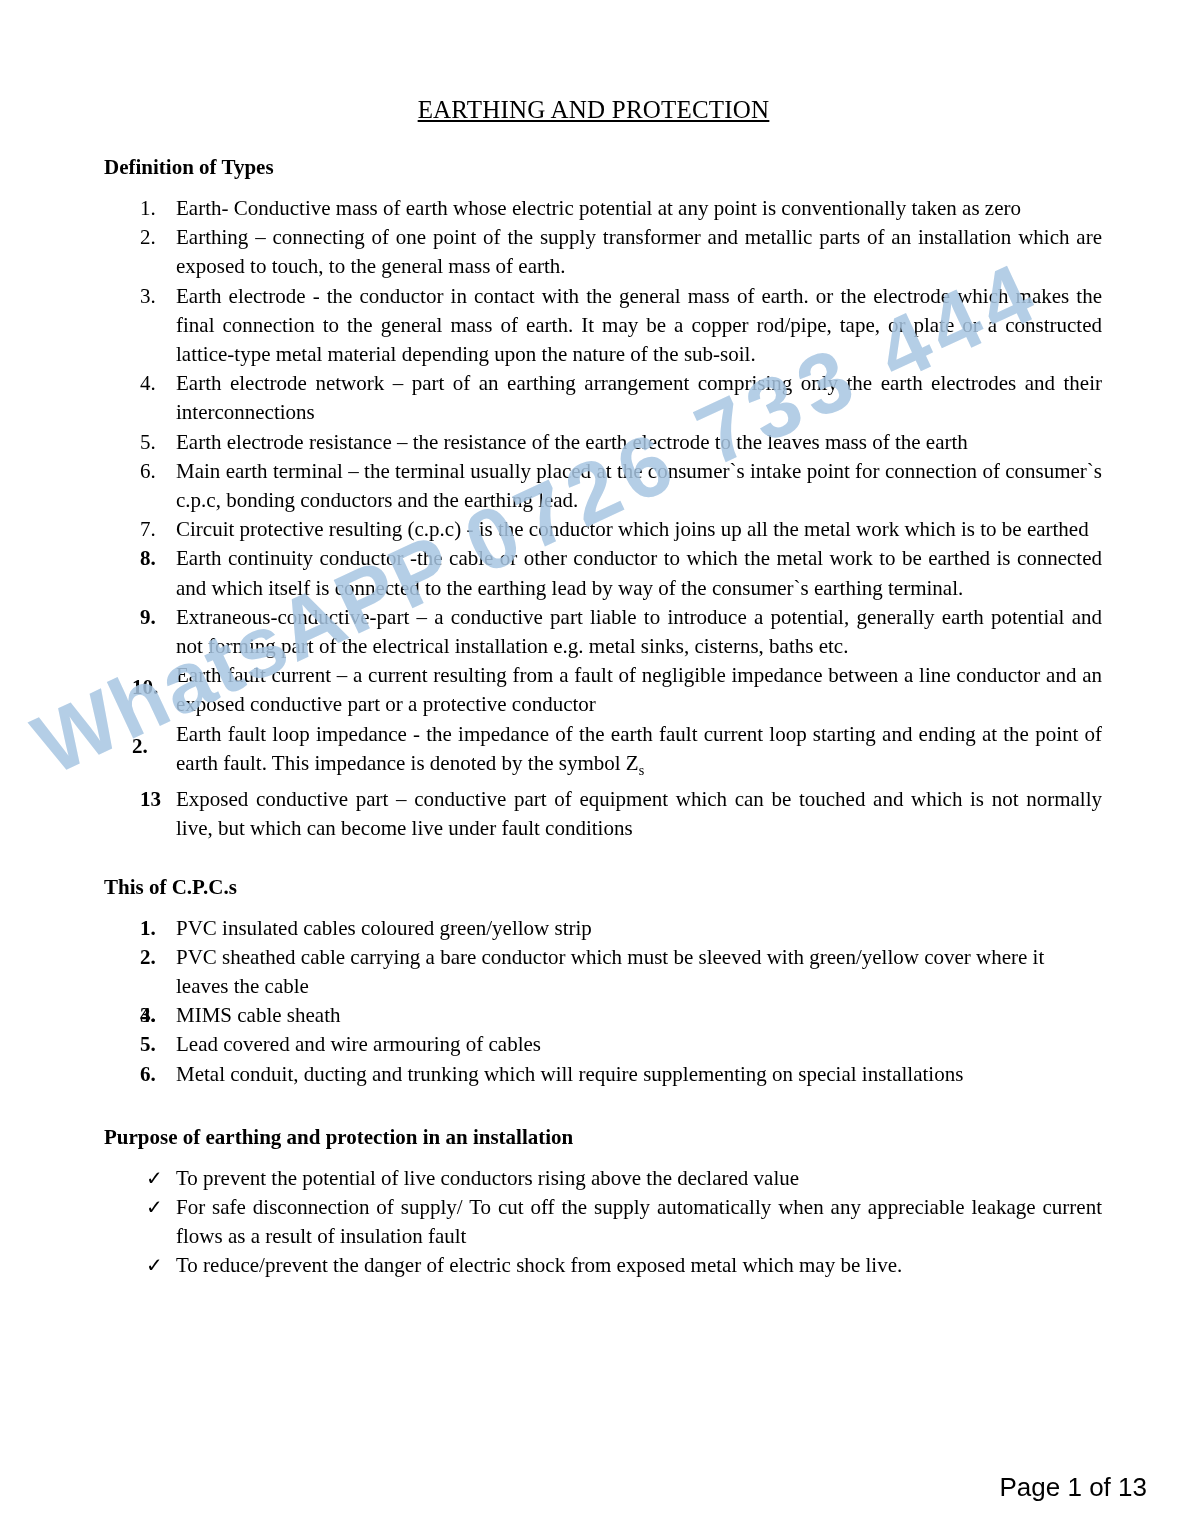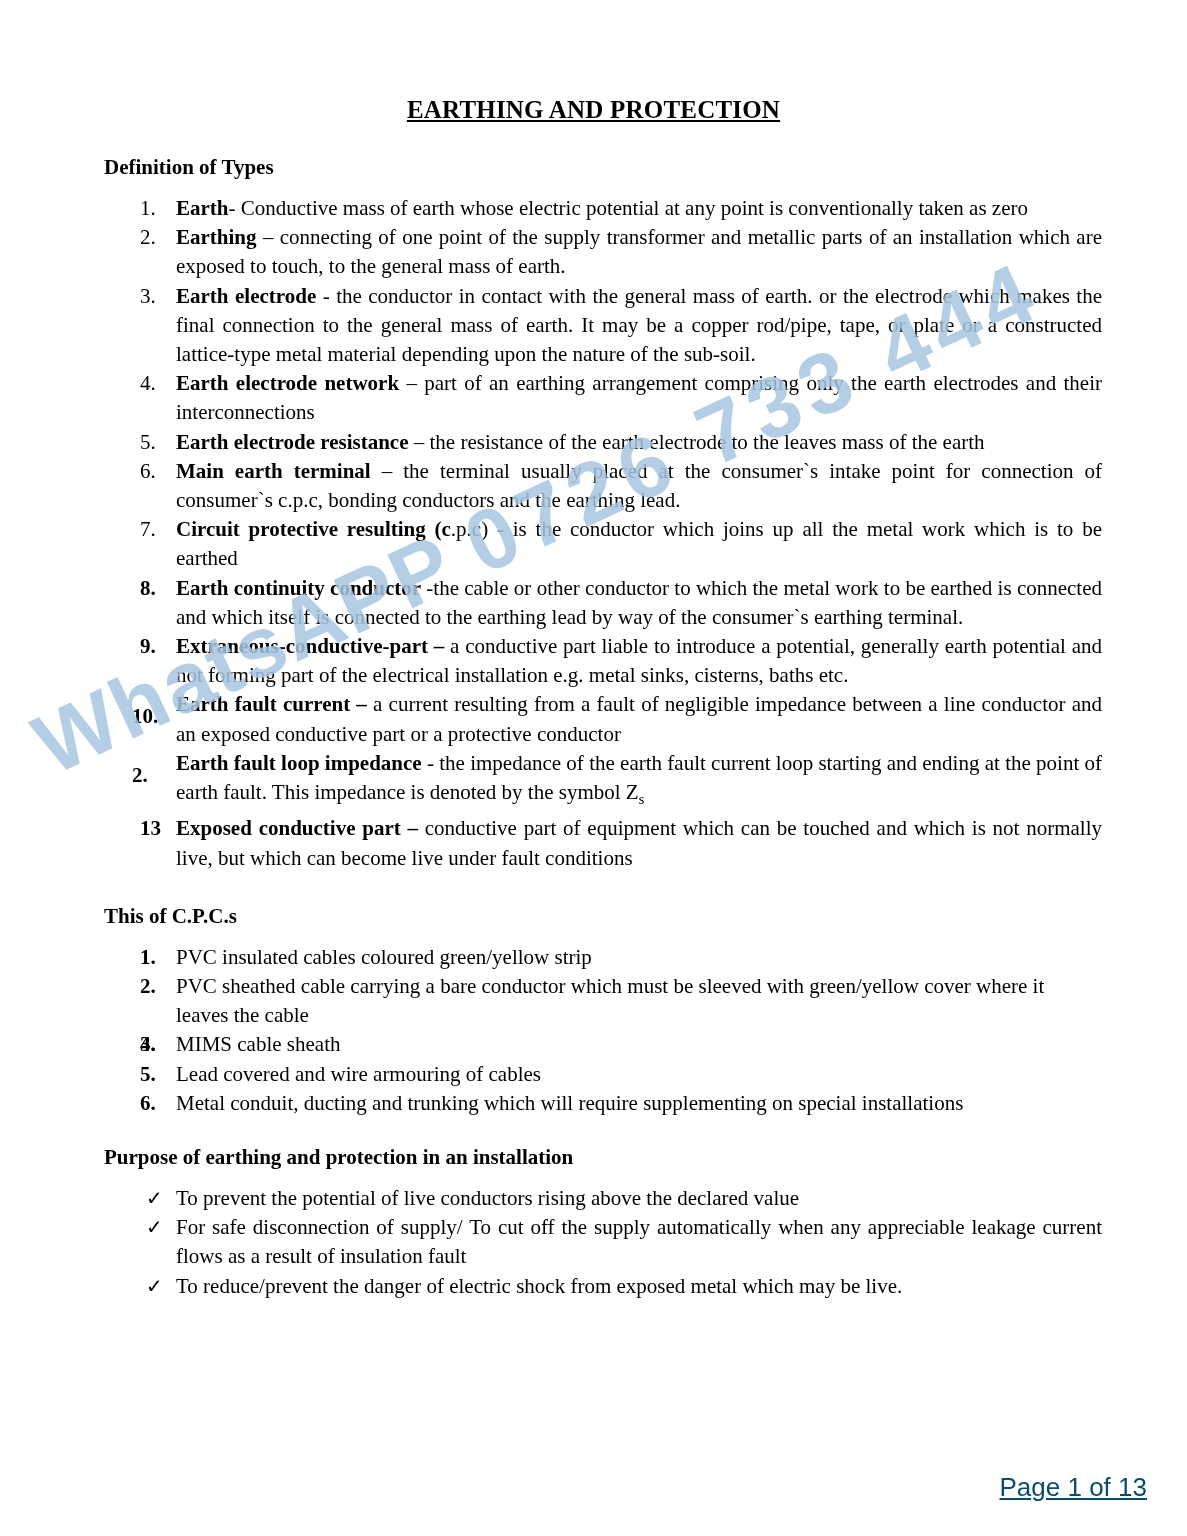--- a/index.html
+++ b/index.html
@@ -44,33 +44,33 @@
     position: absolute;
     left: 0;
     top: 0;
     width: 1187px;
     z-index: 1;
   }
 
   .doc-title {
     text-align: center;
     font-size: 25px;
-    font-weight: bold;
+    font-weight: normal;
     text-decoration: underline;
     letter-spacing: 0.2px;
     margin: 96px 0 0 0;
     padding: 0;
   }
 
   .section-heading {
     font-size: 21px;
     font-weight: bold;
     margin: 31px 0 0 104px;
   }
-  .section-heading.tight { margin-top: 27px; }
+  .section-heading.tight { margin-top: 36px; }
 
   
   ol.num-list {
     list-style: none;
     margin: 14px 0 0 0;
     padding: 0;
   }
   ol.num-list li {
     position: relative;
     font-size: 21px;
@@ -80,21 +80,21 @@
     padding: 0 85px 0 176px;
   }
   ol.num-list li .marker {
     position: absolute;
     left: 140px;
     width: 34px;
     text-align: left;
   }
   ol.num-list li .marker.wide { left: 132px; margin-top: 12px; }
   ol.num-list li.b .marker { font-weight: bold; }
-  ol.num-list li .term { font-weight: bold; }
+  ol.num-list li .term { font-weight: normal; }
 
   
   ol.cpc-list li {
     text-align: left;
     padding-right: 90px;
   }
   ol.cpc-list li .marker { font-weight: bold; }
 
   
   ul.check-list {
@@ -114,23 +114,22 @@
     left: 146px;
     font-size: 20px;
   }
 
   .footer {
     position: absolute;
     right: 40px;
     bottom: 33px;
     font-family: "Liberation Sans", "DejaVu Sans", sans-serif;
     font-size: 26px;
-    color: #0c4a6e;
+    color: #000000;
     z-index: 2;
-    text-decoration: underline;
   }
 
   .sub { font-size: 0.68em; vertical-align: sub; }
 </style>
 </head>
 <body>
 
 <div class="page">
 
   <div class="watermark">

